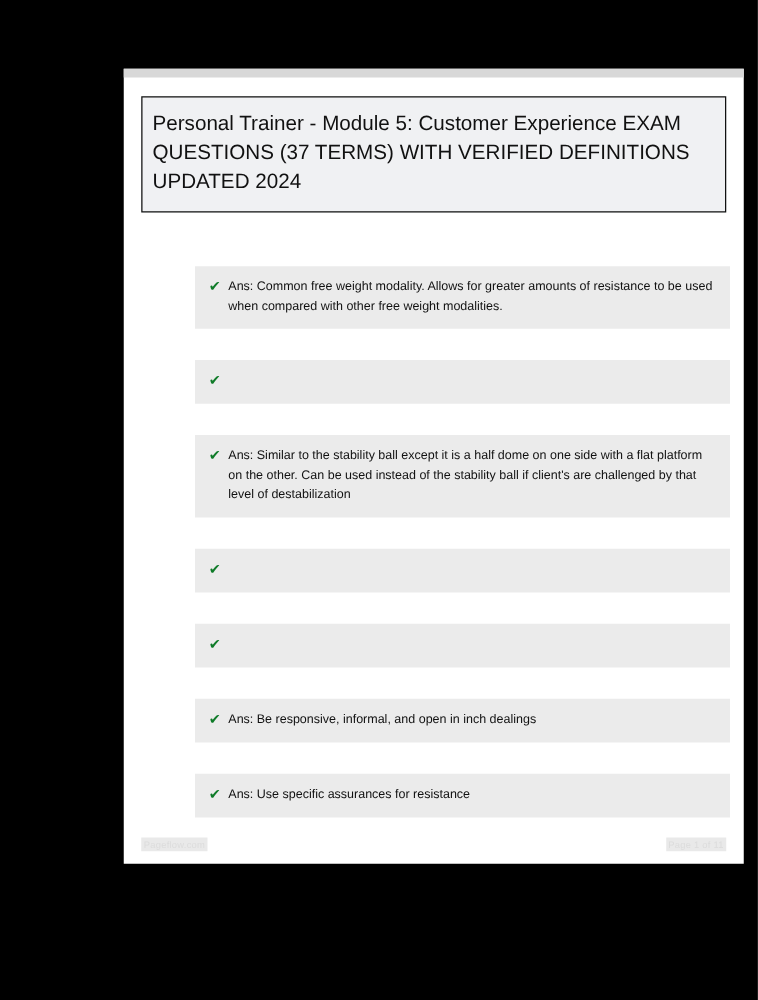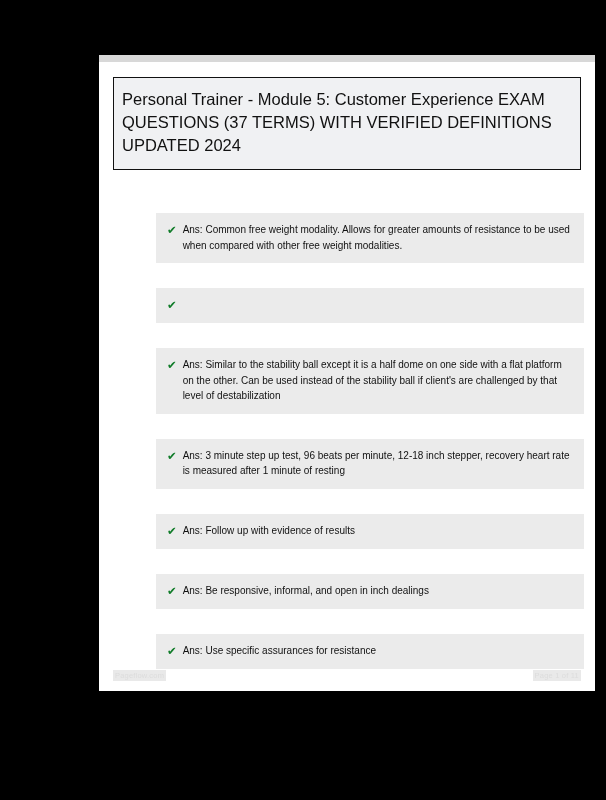--- a/index.html
+++ b/index.html
@@ -123,26 +123,24 @@
         <span class="check">✔</span>
       </div>
 
       <div class="card">
         <span class="check">✔</span>
         <span class="card-text">Ans: Similar to the stability ball except it is a half dome on one side with a flat platform on the other. Can be used instead of the stability ball if client's are challenged by that level of destabilization</span>
       </div>
 
       <div class="card">
         <span class="check">✔</span>
-        <span class="card-text">Ans: 3 minute step up test, 96 beats per minute, 12-18 inch stepper, recovery heart rate is measured after 1 minute of resting</span>
       </div>
 
       <div class="card">
         <span class="check">✔</span>
-        <span class="card-text">Ans: Follow up with evidence of results</span>
       </div>
 
       <div class="card">
         <span class="check">✔</span>
         <span class="card-text">Ans: Be responsive, informal, and open in inch dealings</span>
       </div>
 
       <div class="card">
         <span class="check">✔</span>
         <span class="card-text">Ans: Use specific assurances for resistance</span>

